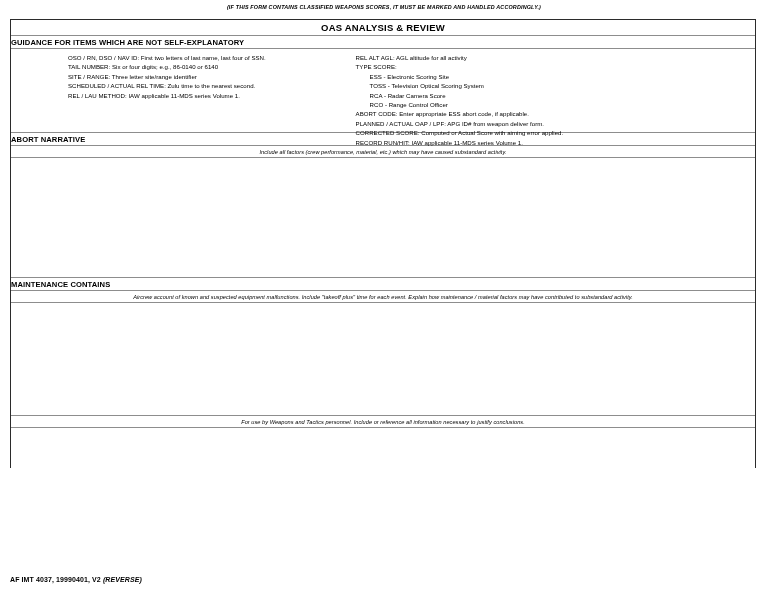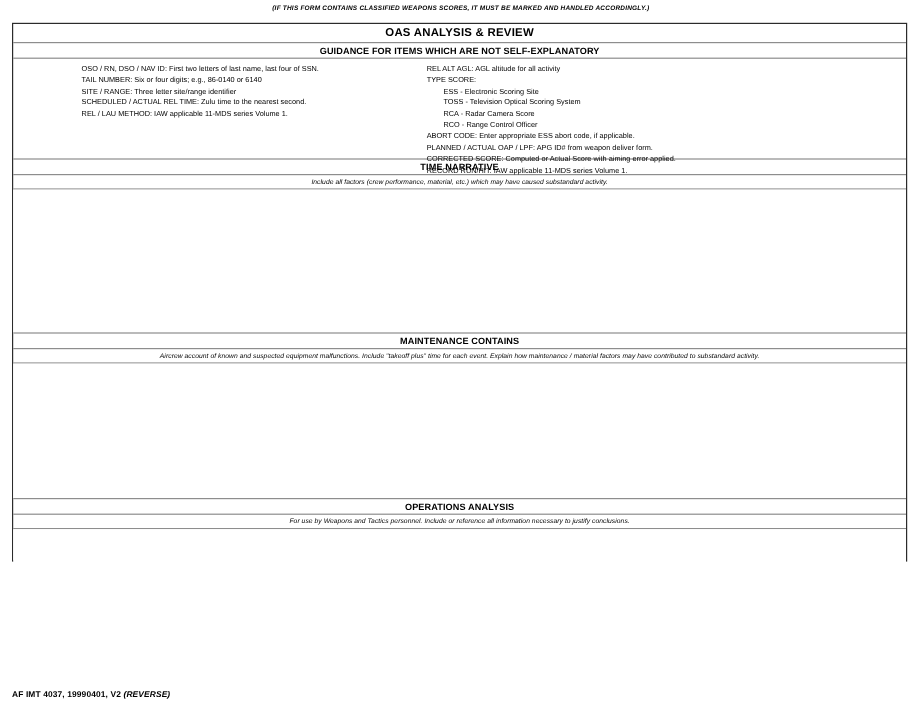--- a/index.html
+++ b/index.html
@@ -61,21 +61,20 @@
   }
   .title-bar .title-text {
     font-size: 9.5px;
     font-weight: bold;
     letter-spacing: 0.2px;
   }
 
   .section-head {
     display: flex;
     align-items: center;
-    justify-content: center;
     height: 12px;
   }
   .section-head .head-text {
     font-size: 7.6px;
     font-weight: bold;
     letter-spacing: 0.1px;
   }
 
   .section-sub {
     display: flex;
@@ -170,38 +169,35 @@
         <div class="g-line indent-1">RCA - Radar Camera Score</div>
         <div class="g-line indent-1">RCO - Range Control Officer</div>
         <div class="g-line">ABORT CODE: Enter appropriate ESS abort code, if applicable.</div>
         <div class="g-line">PLANNED / ACTUAL OAP / LPF: APG ID# from weapon deliver form.</div>
         <div class="g-line">CORRECTED SCORE: Computed or Actual Score with aiming error applied.</div>
         <div class="g-line">RECORD RUN/HIT: IAW applicable 11-MDS series Volume 1.</div>
       </div>
     </div>
 
     <div class="section-head rule">
-      <span class="head-text">TIME NARRATIVE</span>
+      <span class="head-text">ABORT NARRATIVE</span>
     </div>
     <div class="section-sub rule">
       <span class="sub-text">Include all factors (crew performance, material, etc.) which may have caused substandard activity.</span>
     </div>
     <div class="write-area crew-area rule"></div>
 
     <div class="section-head rule">
       <span class="head-text">MAINTENANCE CONTAINS</span>
     </div>
     <div class="section-sub rule">
       <span class="sub-text">Aircrew account of known and suspected equipment malfunctions.  Include "takeoff plus" time for each event.  Explain how maintenance / material factors may have contributed to substandard activity.</span>
     </div>
     <div class="write-area maint-area rule"></div>
 
-    <div class="section-head rule">
-      <span class="head-text">OPERATIONS ANALYSIS</span>
-    </div>
     <div class="section-sub rule">
       <span class="sub-text">For use by Weapons and Tactics personnel.  Include or reference all information necessary to justify conclusions.</span>
     </div>
     <div class="write-area ops-area"></div>
 
   </div>
 
   <div class="form-footer">
     <span>AF IMT 4037, 19990401, V2</span><span>&nbsp;</span><span class="rev">(REVERSE)</span>
   </div>

